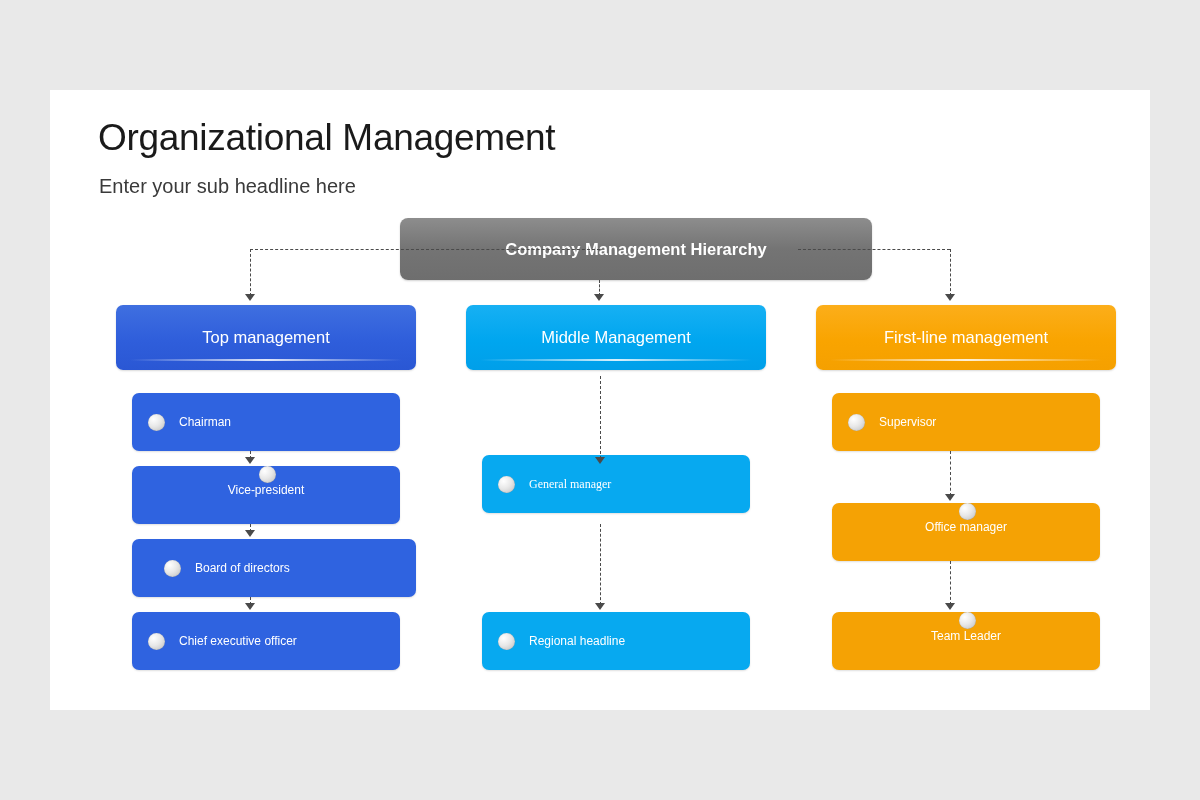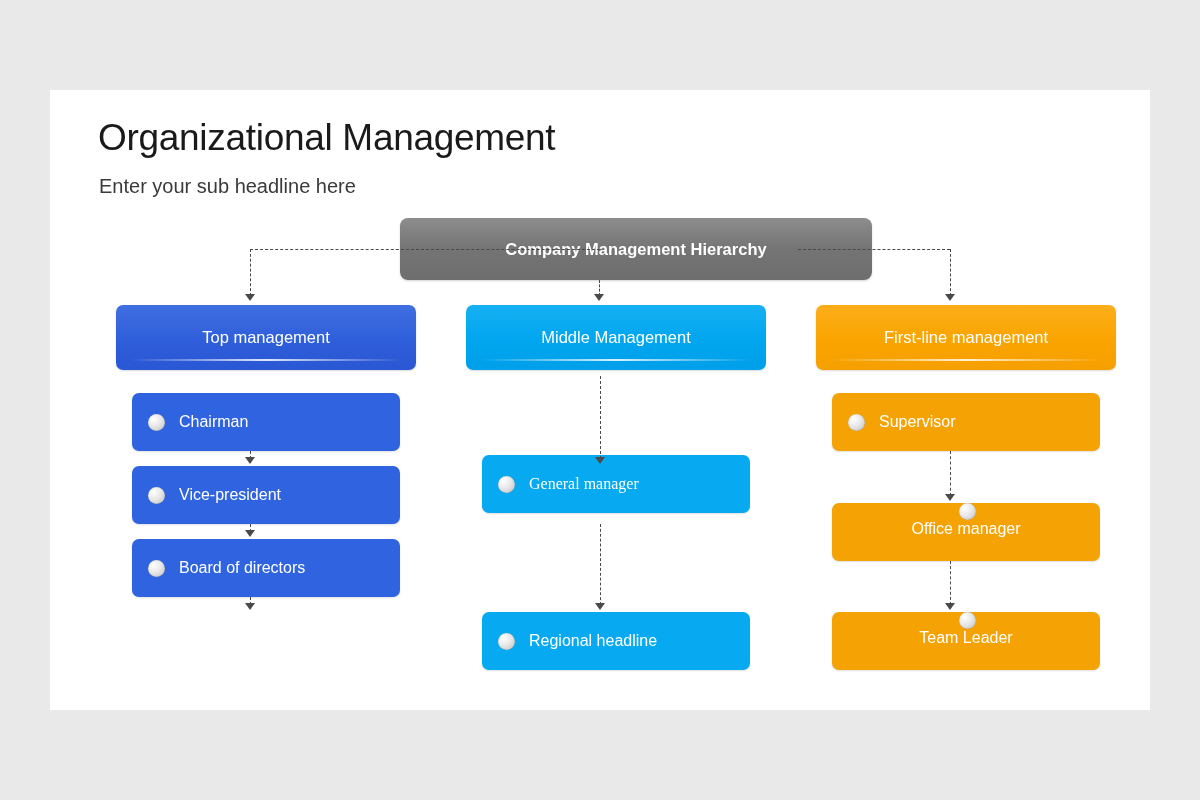--- a/index.html
+++ b/index.html
@@ -87,21 +87,21 @@
   .h-orange { background: linear-gradient(180deg, #fcae1a 0%, #f9a400 55%, #f5a000 100%); }
 
   .item-box {
     position: absolute;
     width: 268px;
     height: 58px;
     border-radius: 7px;
     display: flex;
     align-items: center;
     color: #ffffff;
-    font-size: 16px;
+    font-size: 12px;
     box-shadow: 0 1px 2px rgba(0,0,0,0.13);
   }
   .i-blue   { background: #2f63e0; }
   .i-cyan   { background: #07a9f0; }
   .i-orange { background: #f5a204; }
 
   .bullet {
     width: 17px;
     height: 17px;
     border-radius: 50%;
@@ -155,27 +155,31 @@
 
   <div class="column col-0">
     <div class="header-box h-blue">
       <span>Top management</span>
       <span class="underline"></span>
     </div>
     <div class="item-box i-blue" style="left:16px; top:88px;">
       <span class="bullet"></span>
       <span class="item-label">Chairman</span>
     </div>
-    <div class="item-box i-blue" style="left:16px; top:161px;">
+    <div class="item-box i-blue" style="left:16px; top:161px;flex-direction:column;">
       <span class="bullet"></span>
       <span class="item-label">Vice-president</span>
     </div>
-    <div class="item-box i-blue" style="left:16px; top:234px;">
+    <div class="item-box i-blue" style="left:16px; top:234px;padding-left:16px;">
       <span class="bullet"></span>
       <span class="item-label">Board of directors</span>
+    </div>
+    <div class="item-box i-blue" style="left:16px; top:307px;">
+      <span class="bullet"></span>
+      <span class="item-label">Chief executive officer</span>
     </div>
 
     <div class="vline" style="left:134px; top:146px; height:8px;"></div>
     <div class="arrow" style="left:129px; top:152px;"></div>
     <div class="vline" style="left:134px; top:219px; height:8px;"></div>
     <div class="arrow" style="left:129px; top:225px;"></div>
     <div class="vline" style="left:134px; top:292px; height:8px;"></div>
     <div class="arrow" style="left:129px; top:298px;"></div>
   </div>
 

